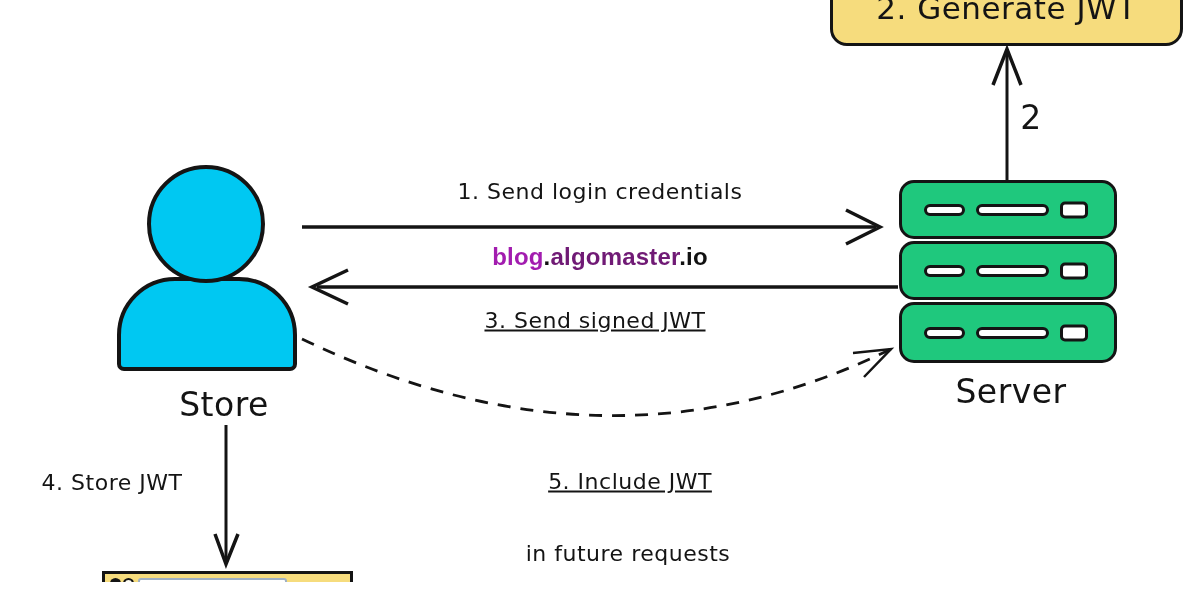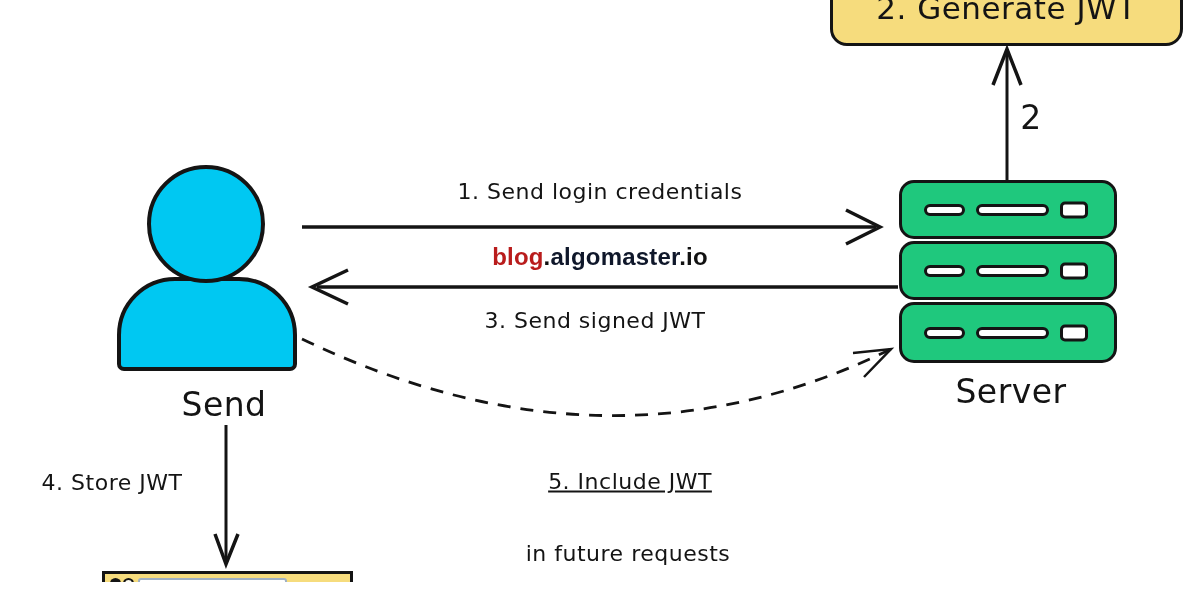--- a/index.html
+++ b/index.html
@@ -41,21 +41,21 @@
   }
   .slab .pill-s{left:22px;width:41px;height:12px;border-radius:7px;}
   .slab .pill-l{left:74px;width:73px;height:12px;border-radius:7px;}
   .slab .port{left:158px;width:28px;height:17px;border-radius:5px;}
   
   .wm{
     position:absolute;left:600px;top:257px;transform:translate(-50%,-50%);
     font-family:"Liberation Sans",sans-serif;font-weight:bold;font-size:24px;
     white-space:nowrap;letter-spacing:.2px;
   }
-  .wm-green{color:#b91c1c;} .wm-dark{color:#111111;} .wm-blue{color:#0f172a;text-align:center;}
+  .wm-green{color:#a21caf;} .wm-dark{color:#111111;} .wm-blue{color:#701a75;text-align:center;}
   
   .browser{
     left:102px;top:571px;width:251px;height:46px;
     background:#f6dc7d;border:3px solid #141414;box-sizing:border-box;
   }
   .browser-titlebar{
     position:absolute;left:0;top:0;right:0;height:19px;
     border-bottom:3px solid #141414;
   }
   .dot1{position:absolute;left:5px;top:4px;width:11px;height:11px;border-radius:50%;
@@ -102,41 +102,41 @@
     </g>
   </svg>
 
   <div class="abs note">
     <span>2. Generate JWT</span>
   </div>
   <div class="label" style="left:1031px;top:117px;font-size:33px;">2</div>
 
   <div class="abs user-body"></div>
   <div class="abs user-head"></div>
-  <div class="label" style="left:224px;top:404px;font-size:33px;">Send</div>
+  <div class="label" style="left:224px;top:404px;font-size:33px;">Store</div>
 
   <div class="abs slab" style="top:180px;">
     <span class="pill-s"></span>
     <span class="pill-l"></span>
     <span class="port"></span>
   </div>
   <div class="abs slab" style="top:241px;">
     <span class="pill-s"></span>
     <span class="pill-l"></span>
     <span class="port"></span>
   </div>
   <div class="abs slab" style="top:302px;height:61px;">
     <span class="pill-s"></span>
     <span class="pill-l"></span>
     <span class="port"></span>
   </div>
   <div class="label" style="left:1011px;top:391px;font-size:33px;">Server</div>
 
   <div class="label" style="left:600px;top:191px;">1. Send login credentials</div>
-  <div class="label" style="left:595px;top:320px;">3. Send signed JWT</div>
+  <div class="label" style="left:595px;top:320px;text-decoration:underline;">3. Send signed JWT</div>
   <div class="label" style="left:112px;top:482px;">4. Store JWT</div>
   <div class="label" style="left:630px;top:481px;text-decoration:underline;">5. Include JWT</div>
   <div class="label" style="left:628px;top:521px;margin-top:32px;">in future requests</div>
 
   <div class="wm">
     <span class="wm-green">blog</span><span class="wm-dark">.</span><span class="wm-blue">algomaster</span><span class="wm-dark">.io</span>
   </div>
 
   <div class="abs browser">
     <div class="browser-titlebar">

